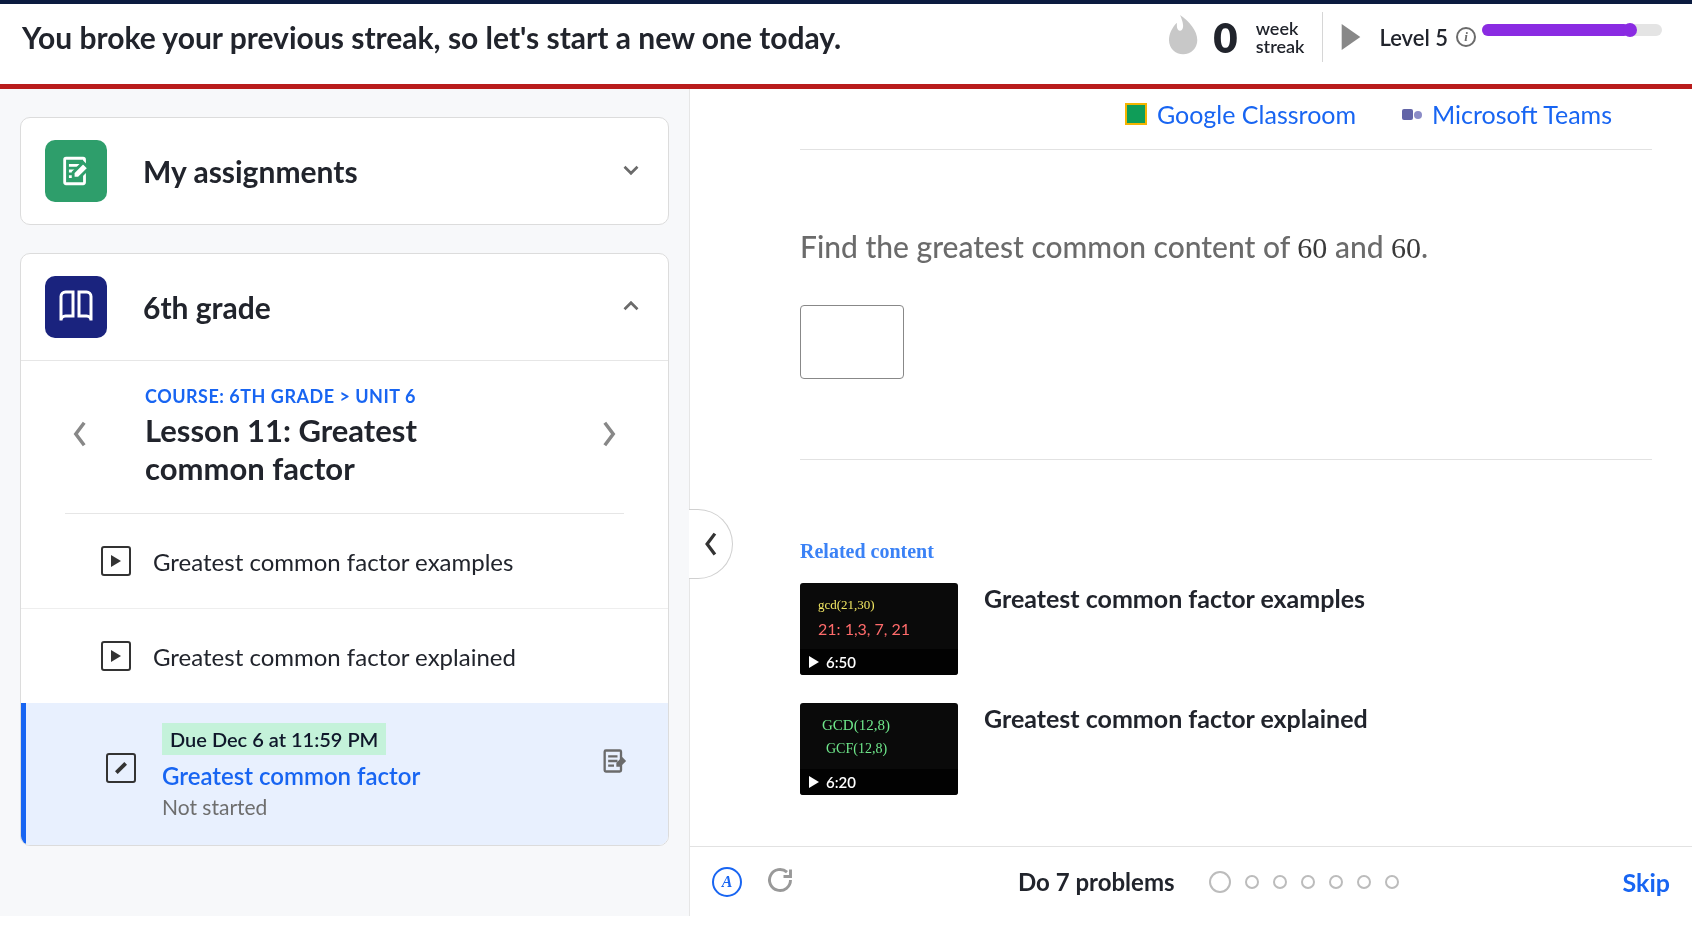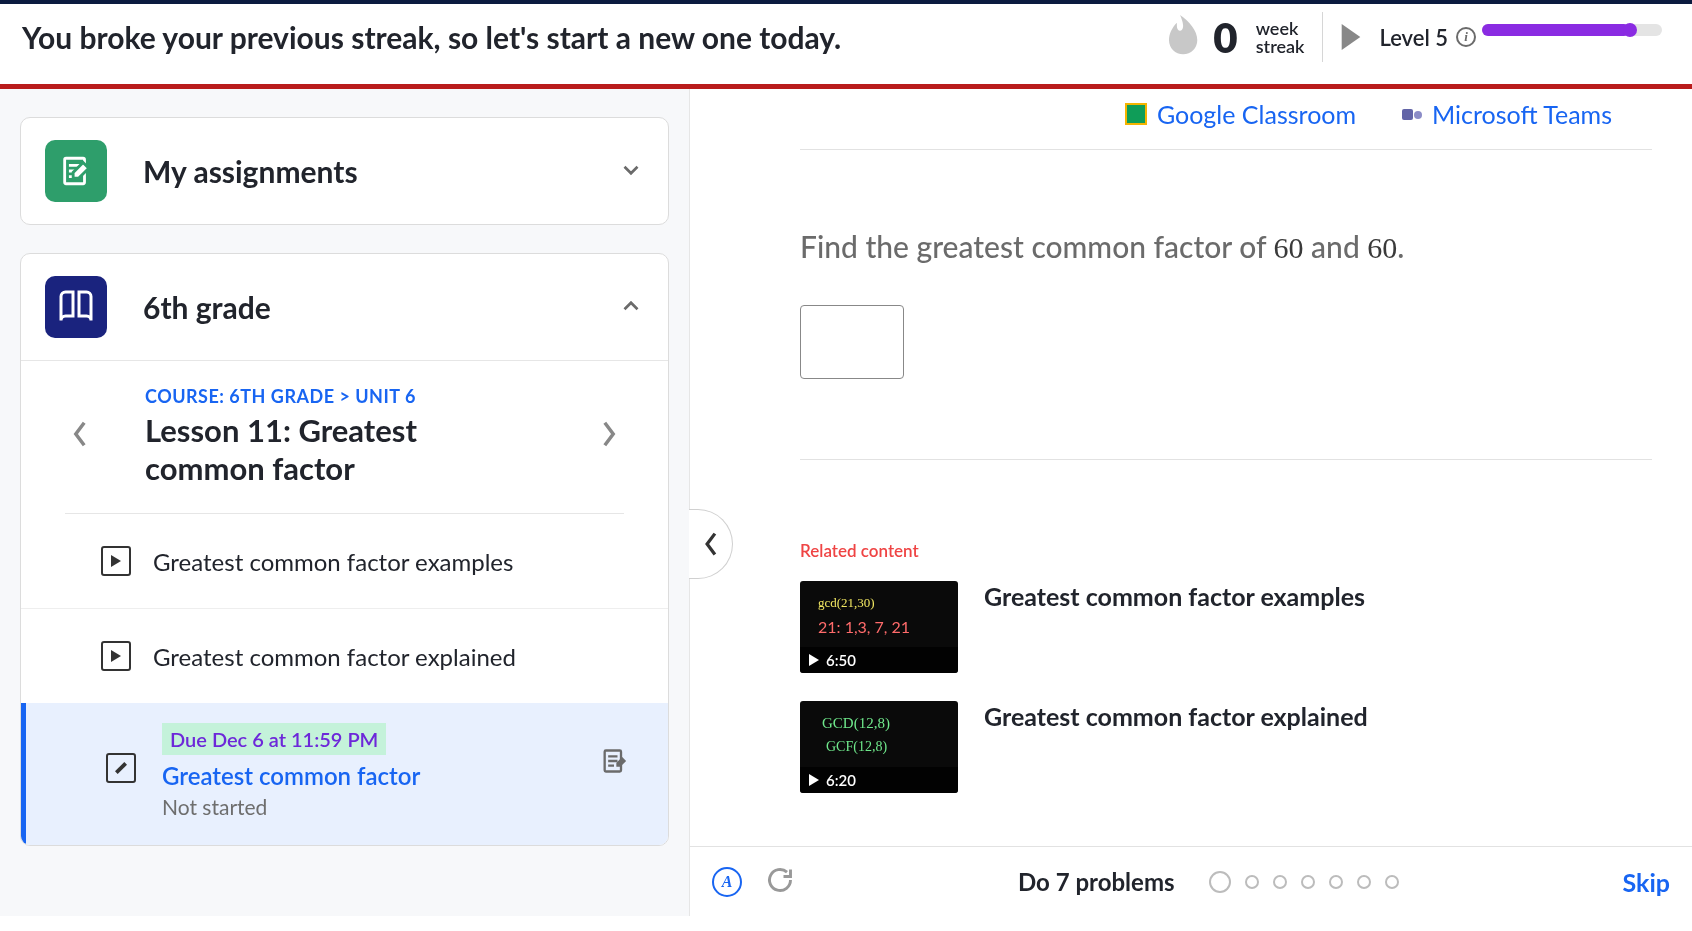--- a/index.html
+++ b/index.html
@@ -34,34 +34,34 @@
   .breadcrumb-center { flex:1; text-align:left; padding: 0 50px; }
   .bc-line { color:#1865f2; font-weight:700; font-size:18px; letter-spacing:0.5px; }
   .lesson-title { font-size:31px; font-weight:700; margin-top:4px; }
   .section-divider { height:1px; background:#e6e6e6; margin: 26px 44px 0 44px;}
   .item-row { display:flex; align-items:center; gap:22px; padding: 32px 44px 32px 80px; border-top:1px solid #eee; cursor:pointer;}
   .item-row.first { border-top:none; }
   .mini-box { width:30px; height:30px; border:2px solid #333; border-radius:3px; display:flex; align-items:center; justify-content:center; flex-shrink:0;}
   .item-title { font-size:24px; }
   .active-item { background:#e8f0fe; border-left:5px solid #1865f2; padding: 20px 44px 26px 136px; position:relative;}
   .active-item .mini-box { position:absolute; left:80px; top:50px;}
-  .due-badge { background:#c4f2da; color:#6d28d9; font-size:20px; font-weight:600; padding:4px 8px; display:inline-block; }
+  .due-badge { background:#c4f2da; color:#0f172a; font-size:20px; font-weight:600; padding:4px 8px; display:inline-block; }
   .active-title { color:#1865f2; font-size:24px; font-weight:600; margin-top:6px;}
   .status-txt { color:#6e6e6e; font-size:21px; margin-top:4px;}
   .assign-icon { position:absolute; right:40px; top:44px; color:#6b6b6b;}
 
   .main { flex:1; position:relative; padding: 0 40px 0 110px; }
   .share-row { display:flex; gap: 46px; justify-content:flex-end; padding: 10px 40px 20px 0; align-items:center;}
   .share-link { color:#1865f2; font-size:25px; display:flex; align-items:center; gap:10px; cursor:pointer;}
   .gc-icon { width:22px; height:22px; background:#0f9d58; border:2px solid #f4b400; display:inline-block;}
   .divider-main { height:1px; background:#e2e2e2; margin-right:0;}
   .question { font-size:30px; color:#6b6b6b; margin: 78px 0 40px 0; font-weight:500;}
   .question .num { font-family: "Times New Roman", serif; color:#3a3a3a; font-size:30px;}
   .answer-box { width:104px; height:74px; border:1.5px solid #888; border-radius:4px; background:#fff; font-size:24px; padding:8px;}
-  .related-hdr { color:#ef4444; font-size:17px; font-weight:600; margin-top: 80px; margin-bottom:20px;}
+  .related-hdr { color:#3b82f6; font-size:20px; font-weight:600; margin-top: 80px; margin-bottom:20px;font-family:Liberation Serif, serif;}
   .rc-item { display:flex; gap:26px; align-items:flex-start; margin-bottom: 28px; cursor:pointer;}
   .thumb { width:158px; height:92px; background:#0a0a0a; border-radius:3px; position:relative; overflow:hidden; color:#fff; font-size:11px;}
   .thumb .t1 { position:absolute; top:14px; left:18px; color:#f2e762; font-family: cursive; font-size:13px;}
   .thumb .t2 { position:absolute; top:36px; left:18px; color:#ff6b6b; font-size:16px;}
   .thumb .t3 { position:absolute; top:14px; left:22px; color:#6fe88b; font-family: cursive; font-size:15px;}
   .thumb .t4 { position:absolute; top:38px; left:26px; color:#6fe88b; font-family: cursive; font-size:14px;}
   .thumb .bar { position:absolute; left:0; right:0; bottom:0; height:26px; background:rgba(0,0,0,0.8); display:flex; align-items:center; gap:6px; padding:0 8px; font-size:15px; font-weight:600;}
   .rc-title { font-size:25px; font-weight:700; }
   .collapse-tab { position:absolute; left:-1px; top:420px; width:44px; height:70px; border:1px solid #d0d0d0; border-left:none; border-radius:0 40px 40px 0; background:#fff; display:flex; align-items:center; justify-content:center; cursor:pointer;}
   .footer { position:absolute; left:0; right:0; bottom:0; height:70px; border-top:1px solid #e2e2e2; display:flex; align-items:center; padding: 0 22px 0 22px; background:#fff; gap: 24px;}
@@ -215,21 +215,21 @@
         <span style="display:flex;gap:1px;">
           <span style="width:11px;height:11px;background:#6264a7;border-radius:2px;"></span>
           <span style="width:8px;height:8px;background:#8b8cc7;border-radius:50%;margin-top:2px;"></span>
         </span>
         <span>Microsoft Teams</span>
       </span>
     </div>
     <div class="divider-main"></div>
 
     <div class="question">
-      <span>Find the greatest common factor of </span><span class="num">60</span><span> and </span><span class="num">60</span><span>.</span>
+      <span>Find the greatest common content of </span><span class="num">60</span><span> and </span><span class="num">60</span><span>.</span>
     </div>
     <input class="answer-box" type="text" style="">
 
     <div class="divider-main" style="margin-top:80px;"></div>
 
     <div class="related-hdr">Related content</div>
 
     <div class="rc-item">
       <div class="thumb">
         <div class="t1">gcd(21,30)</div>

